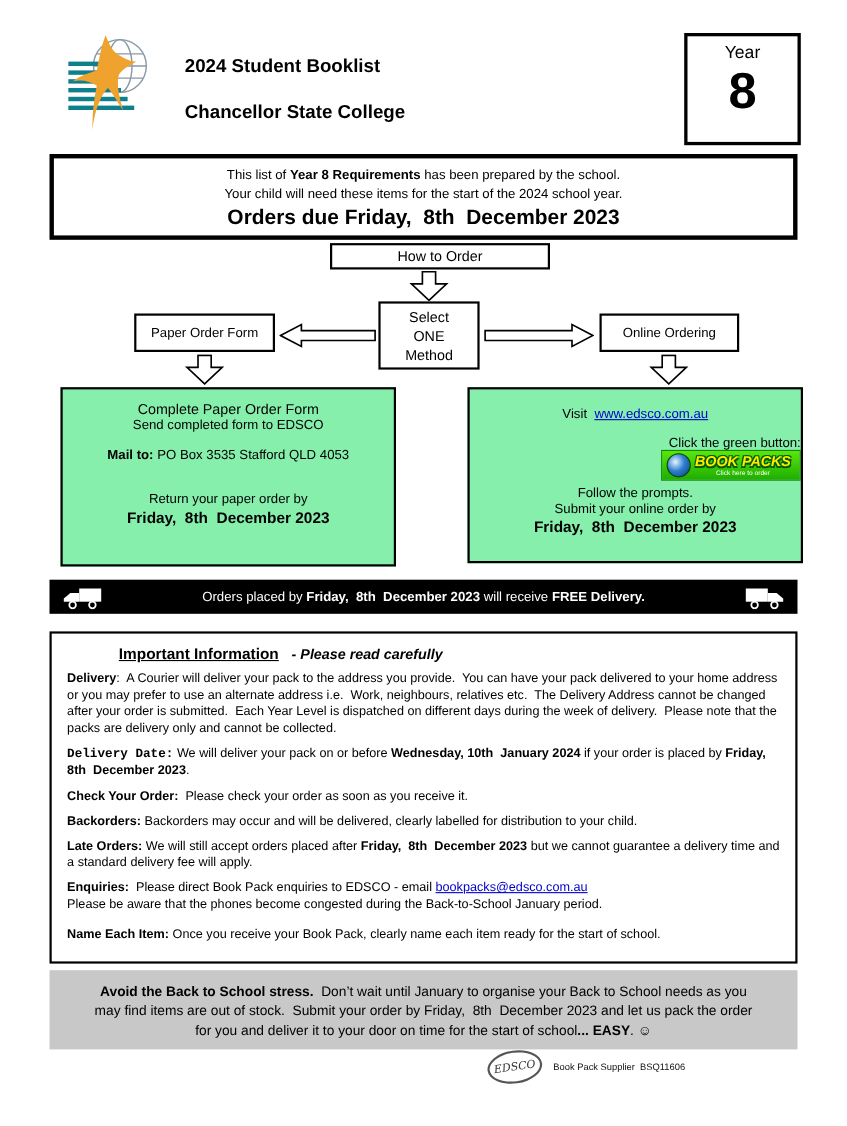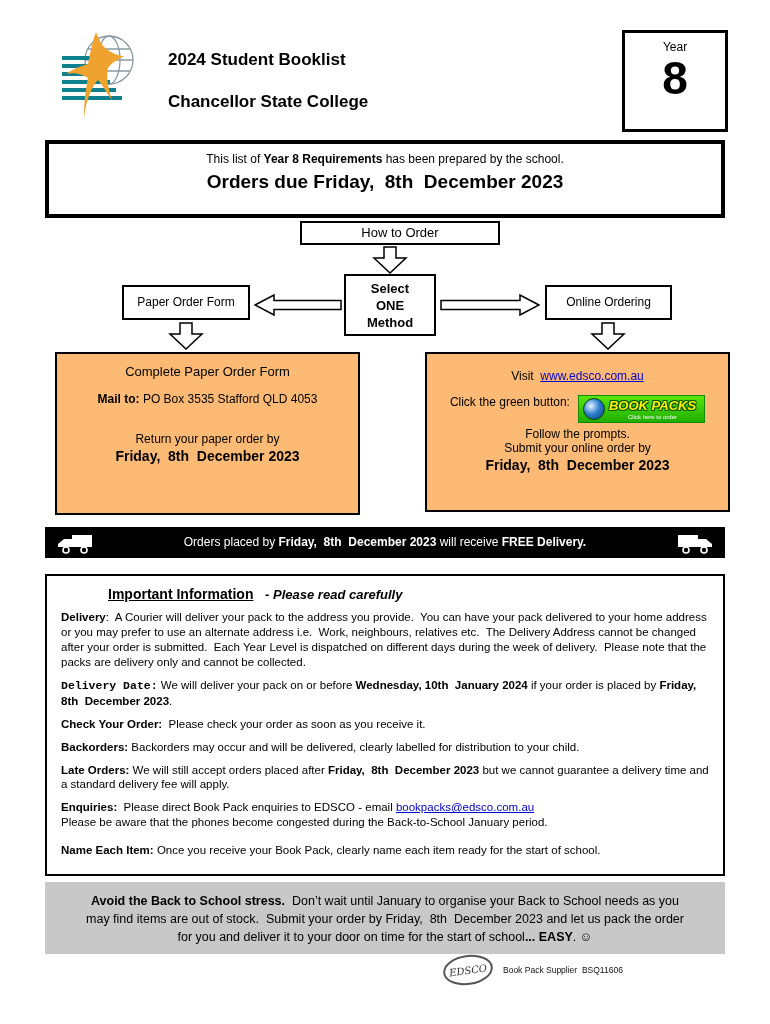--- a/index.html
+++ b/index.html
@@ -11,54 +11,54 @@
   }
   .t, .t * { white-space:pre-wrap; }
 
   
   #header-logo { position:absolute; left:62px; top:30px; }
   #titles { position:absolute; left:168px; top:50px; }
   #titles h1 { font-size:17px; font-weight:bold; margin-bottom:22px; }
   #titles h2 { font-size:17px; font-weight:bold; }
   #year-box { position:absolute; left:622px; top:30px; width:106px; height:102px;
     border:3px solid #000; text-align:center; background:#fff; }
-  #year-box .year-label { font-size:12px; margin-top:7px; }
+  #year-box .year-label { font-size:16px; margin-top:7px; }
   #year-box .year-num { font-size:46px; font-weight:bold; line-height:1.0; margin-top:1px; }
 
   
   #notice-box { position:absolute; left:45px; top:140px; width:680px; height:78px;
     border:4px solid #000; text-align:center; padding-top:7px; }
   .notice-line { font-size:12px; line-height:1.4; }
   #orders-due { font-size:19px; font-weight:bold; margin-top:3px; }
 
   
   .flow-box { position:absolute; border:2px solid #000; text-align:center; background:#fff; }
   #how-box { left:300px; top:221px; width:200px; height:24px; font-size:13px; line-height:20px; }
-  #select-box { left:344px; top:274px; width:92px; height:62px; font-weight:bold;
+  #select-box { left:344px; top:274px; width:92px; height:62px; font-weight:normal;
     font-size:13px; padding-top:5px; line-height:1.3; }
   #paper-box { left:122px; top:285px; width:128px; height:35px; font-size:12px; line-height:31px; }
   #online-box { left:545px; top:285px; width:127px; height:35px; font-size:12px; line-height:31px; }
   .arrow { position:absolute; }
   #arrow-how { left:372px; top:246px; }
   #arrow-left { left:254px; top:293px; }
   #arrow-right { left:440px; top:293px; }
   #arrow-paper { left:168px; top:322px; }
   #arrow-online { left:590px; top:322px; }
 
   
-  .detail-box { position:absolute; border:2px solid #000; text-align:center; background:#fdba74; }
+  .detail-box { position:absolute; border:2px solid #000; text-align:center; background:#86efac; }
   #paper-details { left:55px; top:352px; width:305px; height:163px; padding-top:10px; font-size:12px; }
   #paper-details .line13 { font-size:13px; }
   #online-details { left:425px; top:352px; width:305px; height:160px; padding-top:15px; font-size:12px; }
   .gap-s { height:6px; } .gap-m { height:13px; }
   .deadline { font-size:14px; font-weight:bold; margin-top:2px; }
   .text-link { color:#0000cc; text-decoration:underline; cursor:pointer; }
 
   
-  .click-row { display:flex; align-items:flex-start; justify-content:center; margin:6px 0 4px 0; }
+  .click-row { display:flex; align-items:flex-end; justify-content:center; margin:6px 0 4px 0;flex-direction:column; }
   .green-btn { display:inline-flex; align-items:center; gap:4px; margin-left:8px;
     background:linear-gradient(180deg,#5ae60c,#1fae00); border:1px solid #128a02;
     padding:2px 8px 2px 4px; cursor:pointer; }
   .globe-icon { width:22px; height:22px; border-radius:50%; flex:0 0 22px;
     background:radial-gradient(circle at 35% 35%, #eaf5ff 0%, #2e7fd0 45%, #0a3f7a 100%);
     border:1px solid #06420a; }
   .gb-text { font-weight:bold; font-style:italic; font-size:13px; color:#ffee00; line-height:1;
     text-shadow:1px 1px 0 #045c04, -1px 1px 0 #045c04, 1px -1px 0 #045c04, -1px -1px 0 #045c04; }
   .gb-sub { display:block; font-size:6px; font-weight:normal; font-style:normal; color:#fff;
     text-shadow:none; text-align:center; margin-top:2px; }
@@ -119,20 +119,21 @@
     <h1 class="t">2024 Student Booklist</h1>
     <h2 class="t">Chancellor State College</h2>
   </div>
   <div id="year-box">
     <div class="year-label t">Year</div>
     <div class="year-num t">8</div>
   </div>
 
   <div id="notice-box">
     <div class="notice-line rich t"><span>This list of </span><span style="font-weight: bold;">Year 8 Requirements</span><span> has been prepared by the school.</span></div>
+    <div class="notice-line t">Your child will need these items for the start of the 2024 school year.</div>
     <div id="orders-due" class="t">Orders due Friday,  8th  December 2023</div>
   </div>
 
   <div id="how-box" class="flow-box t">How to Order</div>
 
   <div id="arrow-how" class="arrow">
     <svg width="36" height="28" viewBox="0 0 36 28">
       <polygon points="12,1 24,1 24,12 34,12 18,27 2,12 12,12" fill="#fff" stroke="#000" stroke-width="1.5"></polygon>
     </svg>
   </div>
@@ -163,20 +164,21 @@
     </svg>
   </div>
   <div id="arrow-online" class="arrow">
     <svg width="36" height="28" viewBox="0 0 36 28">
       <polygon points="12,1 24,1 24,12 34,12 18,27 2,12 12,12" fill="#fff" stroke="#000" stroke-width="1.5"></polygon>
     </svg>
   </div>
 
   <div id="paper-details" class="detail-box">
     <div class="line13 t">Complete Paper Order Form</div>
+    <div class="t">Send completed form to EDSCO</div>
     <div class="gap-m"></div>
     <div class="rich t"><span style="font-weight: bold;">Mail to:</span><span> PO Box 3535 Stafford QLD 4053</span></div>
     <div class="gap-m"></div>
     <div class="gap-m"></div>
     <div class="t">Return your paper order by</div>
     <div class="deadline t">Friday,  8th  December 2023</div>
   </div>
 
   <div id="online-details" class="detail-box">
     <div class="rich t"><span>Visit  </span><a href="#" class="text-link">www.edsco.com.au</a></div>

